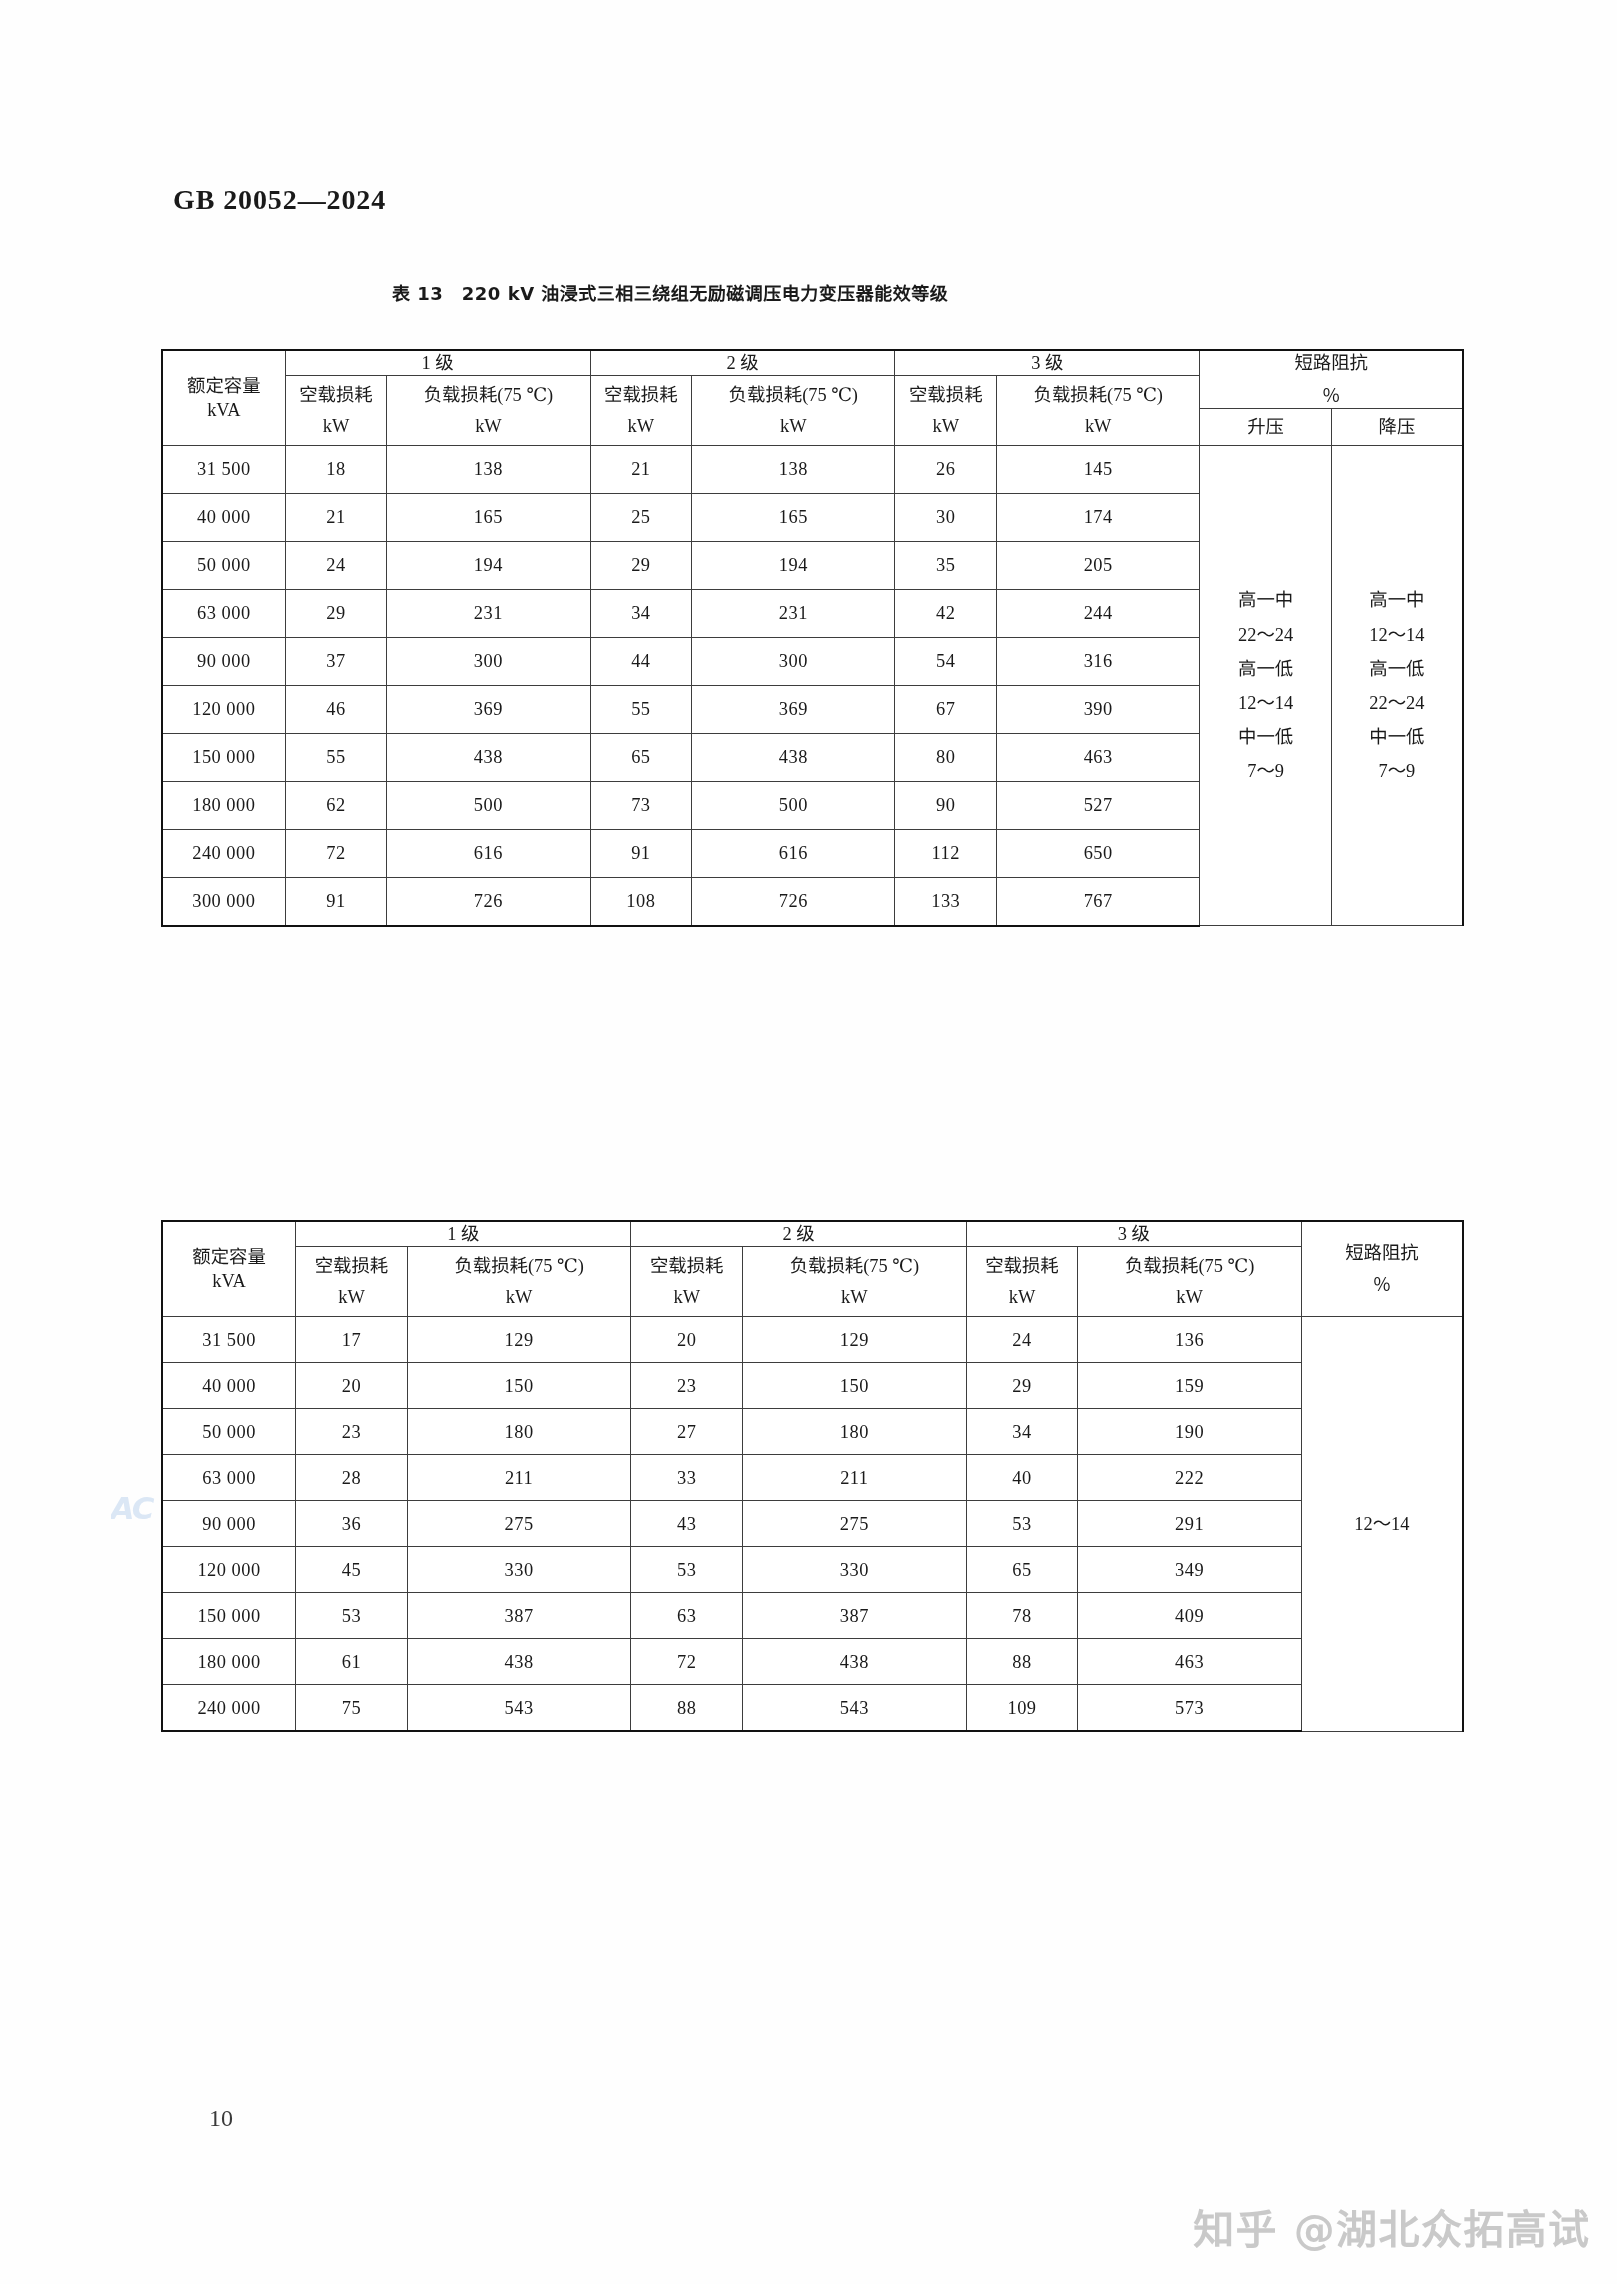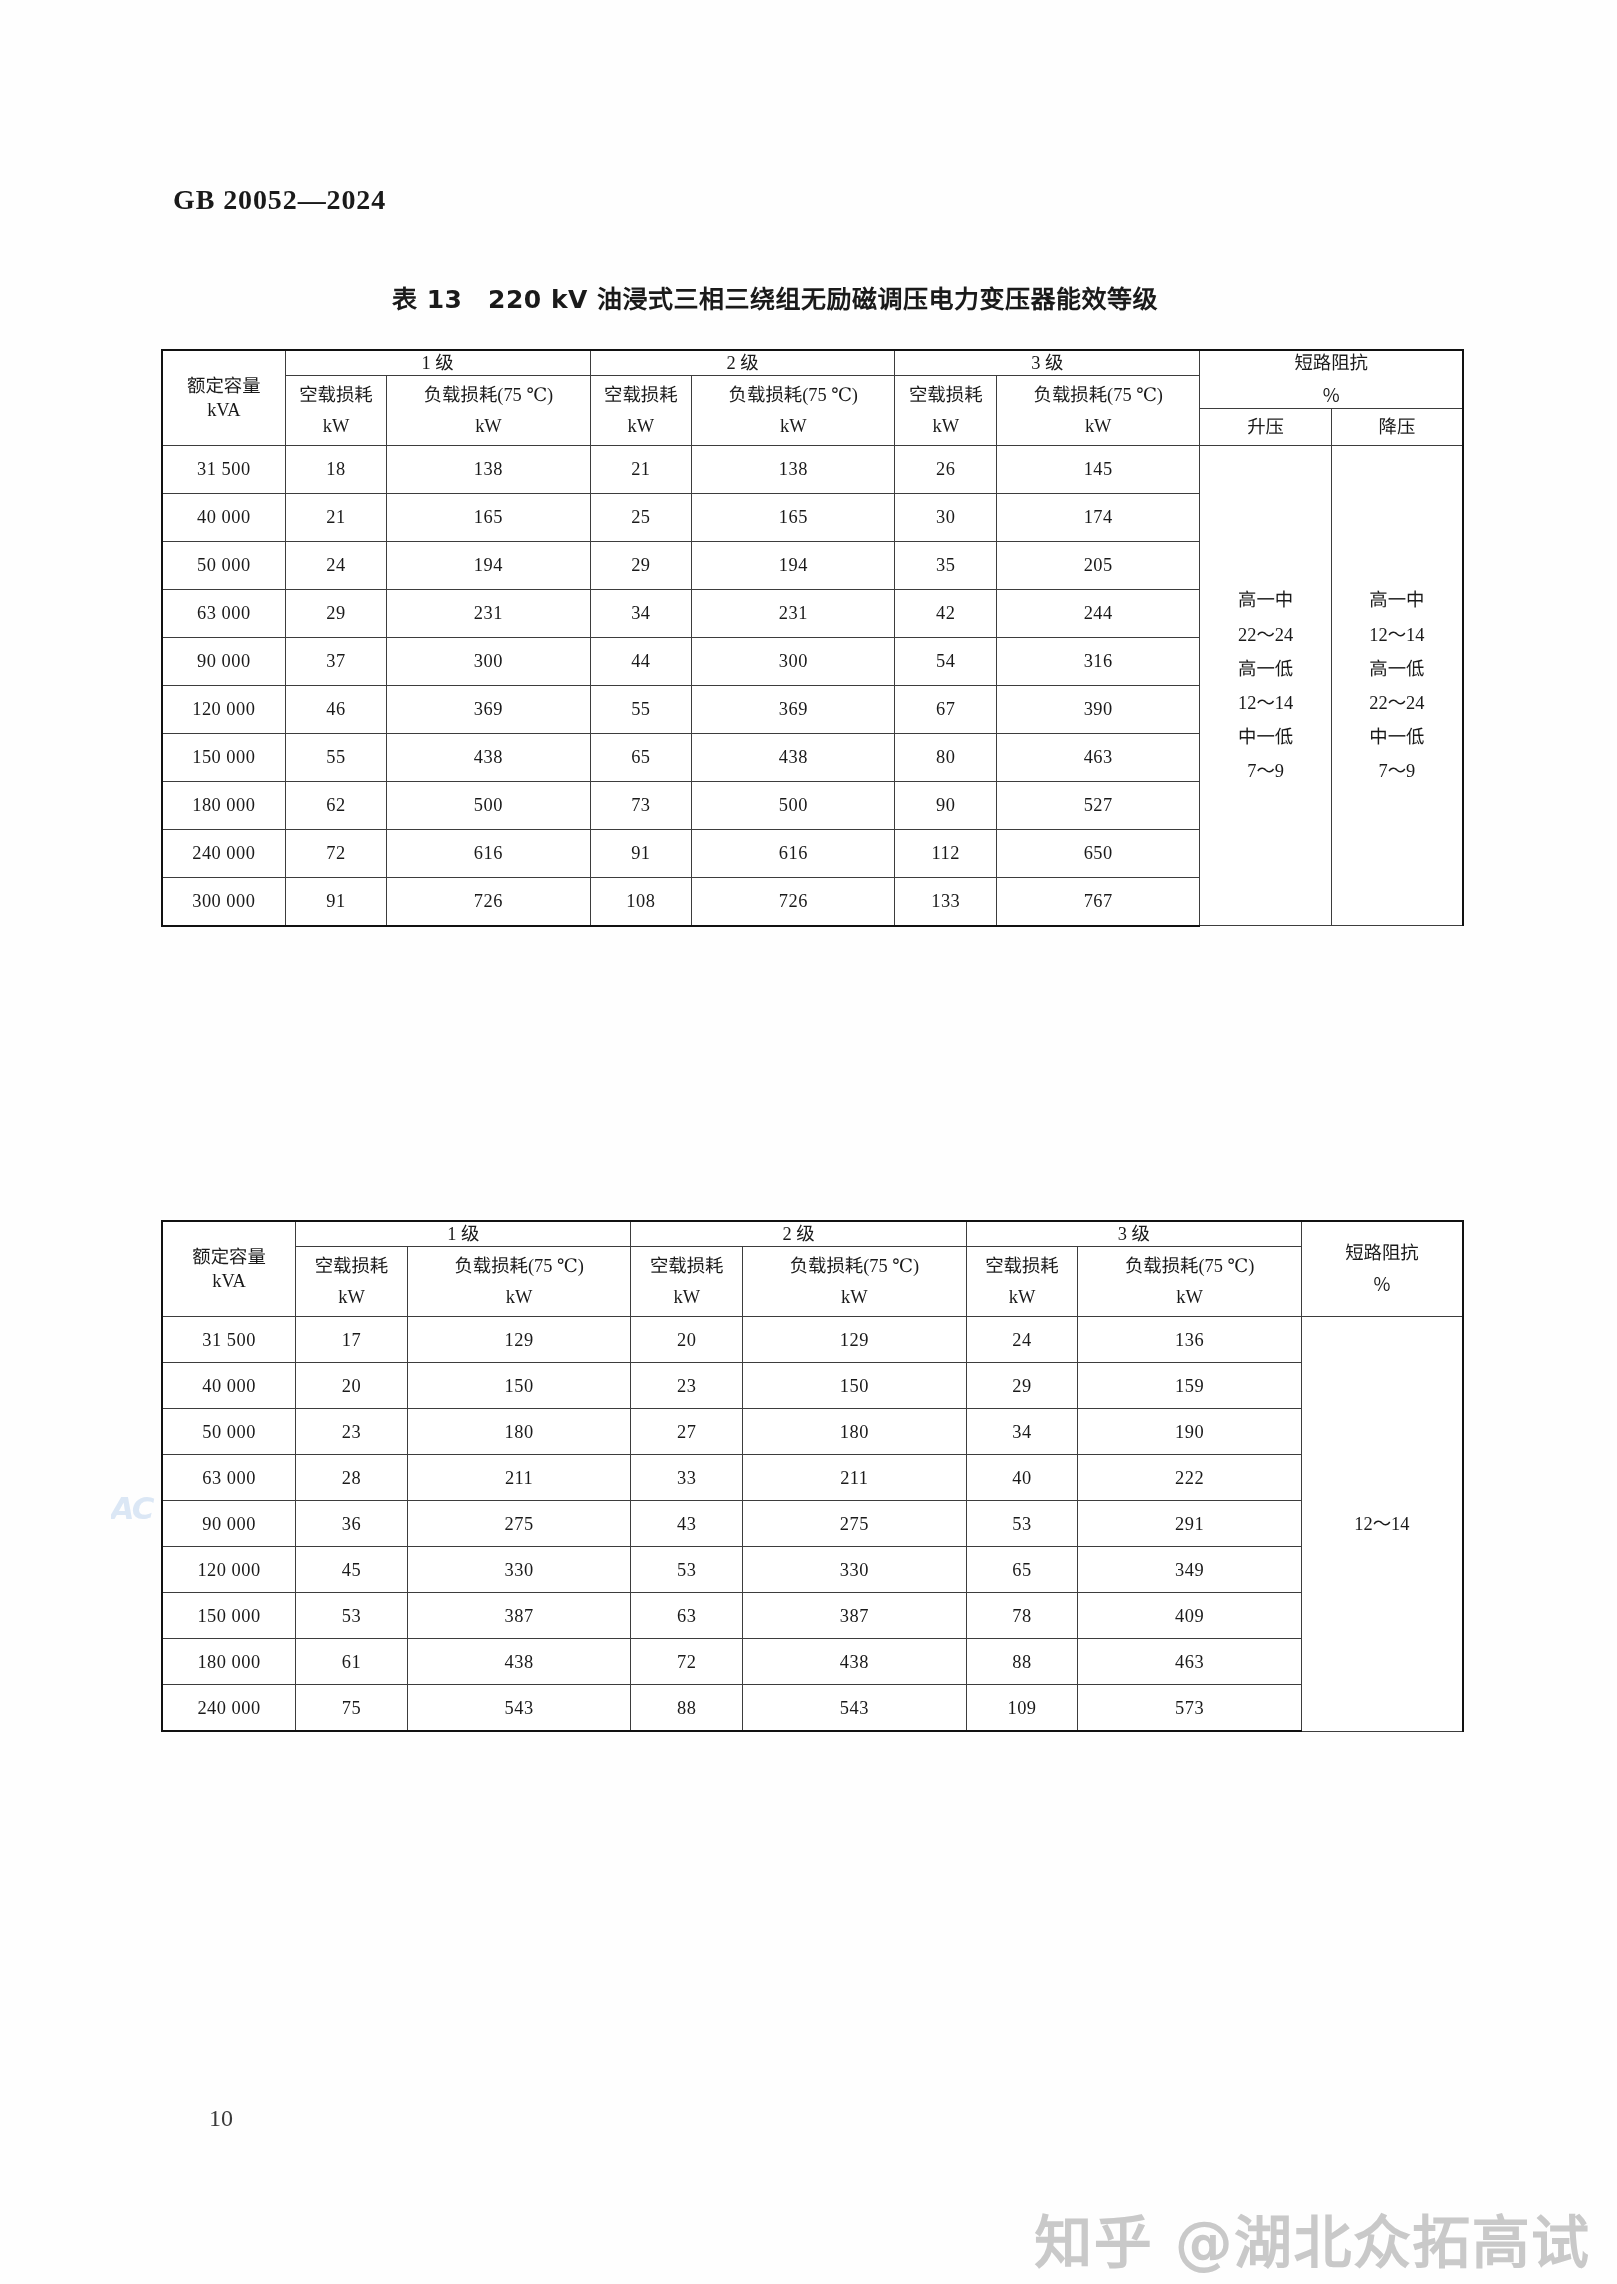--- a/index.html
+++ b/index.html
@@ -31,21 +31,21 @@
     font-size: 28px;
     font-weight: bold;
     letter-spacing: 0.9px;
     font-family: "Liberation Serif", "DejaVu Serif", serif;
     white-space: nowrap;
   }
 
   
   .table-caption {
     position: absolute;
-    font-size: 25px;
+    font-size: 18px;
     font-weight: bold;
     letter-spacing: 0.5px;
     white-space: nowrap;
     font-family: "DejaVu Sans", "Liberation Sans", sans-serif;
   }
   #caption-13 { left: 392px; top: 279px; }
   #caption-14 { left: 312px; top: 1146px; }
 
   
   .std-table {
@@ -97,21 +97,21 @@
     font-size: 24px;
     color: #3a3a3a;
     font-family: "Liberation Serif", "DejaVu Serif", serif;
   }
 
   
   .wm-zhihu {
     position: absolute;
     right: 27.5px;
     top: 2196px;
-    font-size: 58px;
+    font-size: 41px;
     font-weight: bold;
     color: #c9c9c9;
     letter-spacing: 1.4px;
     white-space: nowrap;
     font-family: "DejaVu Sans", "Liberation Sans", sans-serif;
     user-select: none;
   }
   .wm-sac {
     position: absolute;
     left: 111px;

